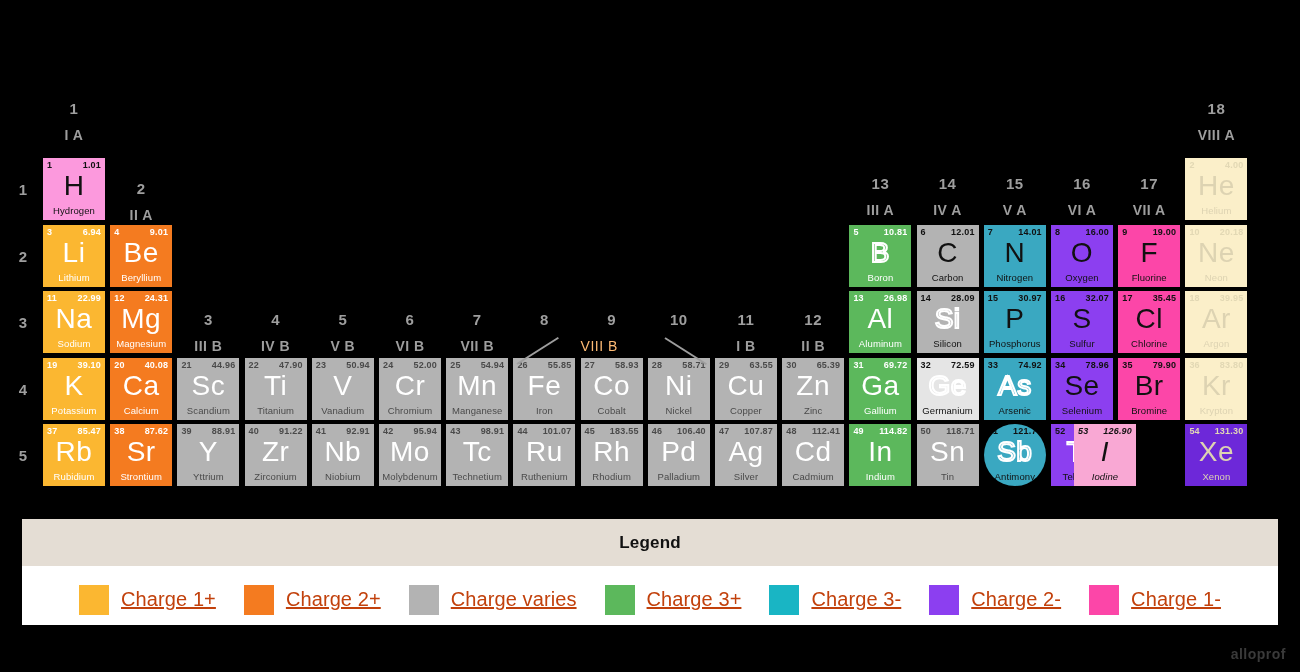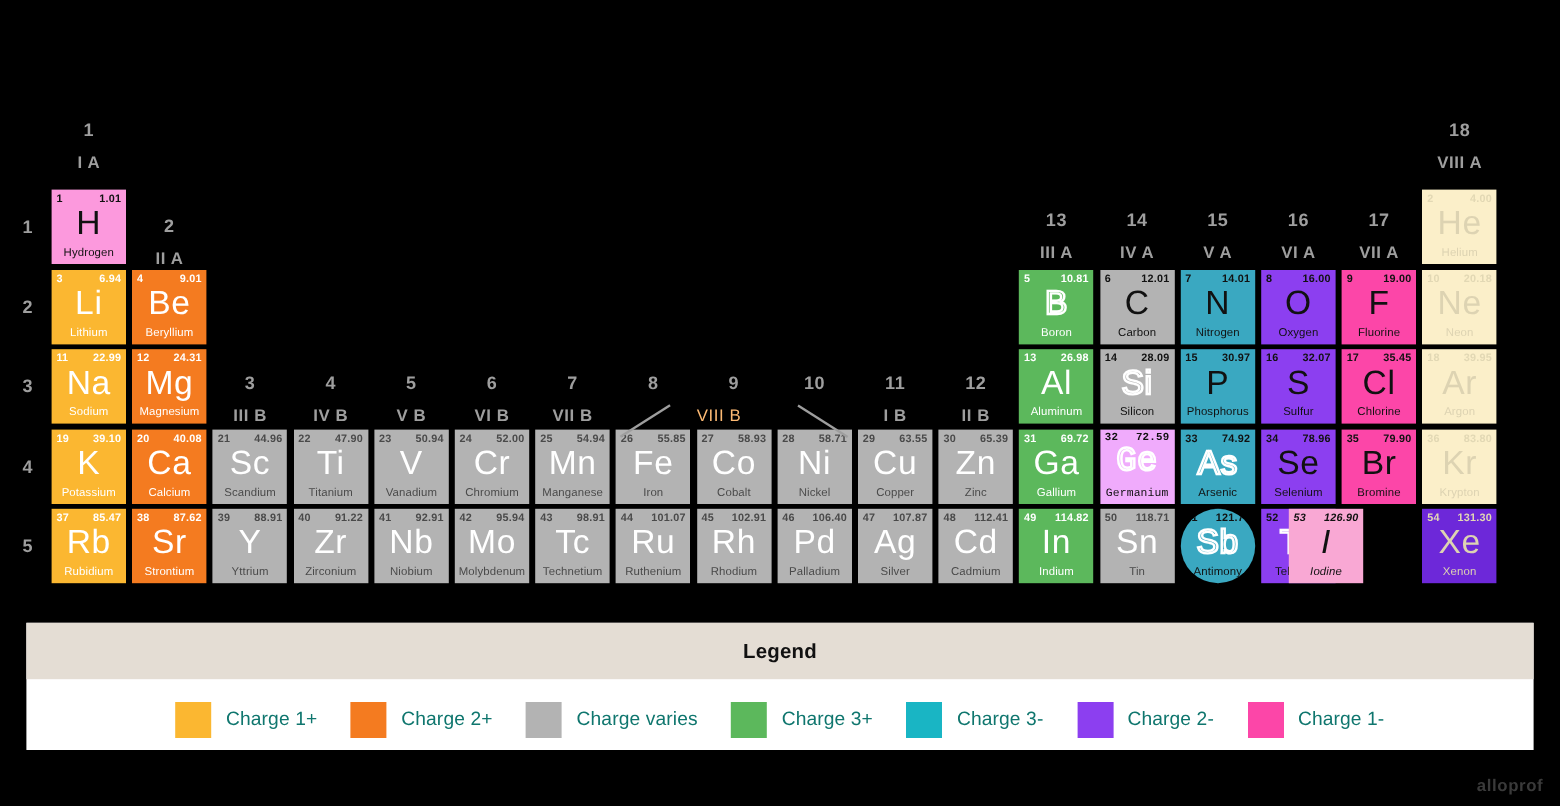--- a/index.html
+++ b/index.html
@@ -94,21 +94,21 @@
   #legend .lg-head span {
     font-size: 17px; font-weight: 700; color: #111111; letter-spacing: .2px;
   }
   #legend .lg-items {
     height: 67px; display: flex; align-items: center;
     justify-content: center; gap: 0px;
   }
   .lg-item { display: flex; align-items: center; }
   .lg-item + .lg-item { margin-left: 28px; }
   .lg-sw { width: 30px; height: 30px; flex: 0 0 30px; }
-  .lg-tx { margin-left: 12px; font-size: 16px; color: #0f766e; letter-spacing: .1px; white-space: nowrap; }
+  .lg-tx { margin-left: 12px; font-size: 20px; color: #c2410c; letter-spacing: .1px; white-space: nowrap; text-decoration: underline; }
 
   #watermark {
     position: absolute; right: 14px; bottom: 10px;
     font-size: 14px; font-weight: 700; color: #3a3a3a; letter-spacing: .5px;
   }
 </style>
 </head>
 <body>
 
 <div id="root">
@@ -292,21 +292,21 @@
         <div class="mass">65.39</div>
         <div class="sym">Zn</div>
         <div class="name">Zinc</div>
       </div>
       <div class="cell tx-light" style="left: 849.4px; top: 357.5px; background: rgb(92, 184, 92);">
         <div class="num">31</div>
         <div class="mass">69.72</div>
         <div class="sym">Ga</div>
         <div class="name">Gallium</div>
       </div>
-      <div class="cell tx-dark outline" style="left: 916.6px; top: 357.5px; background: #f0abfc; font-family: Liberation Mono, monospace;">
+      <div class="cell tx-dark outline" style="left: 916.6px; top: 357.5px; background: #e5e5e5;">
         <div class="num">32</div>
         <div class="mass">72.59</div>
         <div class="sym">Ge</div>
         <div class="name">Germanium</div>
       </div>
       <div class="cell tx-dark outline" style="left: 983.8px; top: 357.5px; background: rgb(58, 168, 193);">
         <div class="num">33</div>
         <div class="mass">74.92</div>
         <div class="sym">As</div>
         <div class="name">Arsenic</div>
@@ -372,21 +372,21 @@
         <div class="name">Technetium</div>
       </div>
       <div class="cell tx-gray" style="left: 513.4px; top: 424px; background: rgb(179, 179, 179);">
         <div class="num">44</div>
         <div class="mass">101.07</div>
         <div class="sym">Ru</div>
         <div class="name">Ruthenium</div>
       </div>
       <div class="cell tx-gray" style="left: 580.6px; top: 424px; background: rgb(179, 179, 179);">
         <div class="num">45</div>
-        <div class="mass">102.91</div>
+        <div class="mass">183.55</div>
         <div class="sym">Rh</div>
         <div class="name">Rhodium</div>
       </div>
       <div class="cell tx-gray" style="left: 647.8px; top: 424px; background: rgb(179, 179, 179);">
         <div class="num">46</div>
         <div class="mass">106.40</div>
         <div class="sym">Pd</div>
         <div class="name">Palladium</div>
       </div>
       <div class="cell tx-gray" style="left: 715px; top: 424px; background: rgb(179, 179, 179);">

